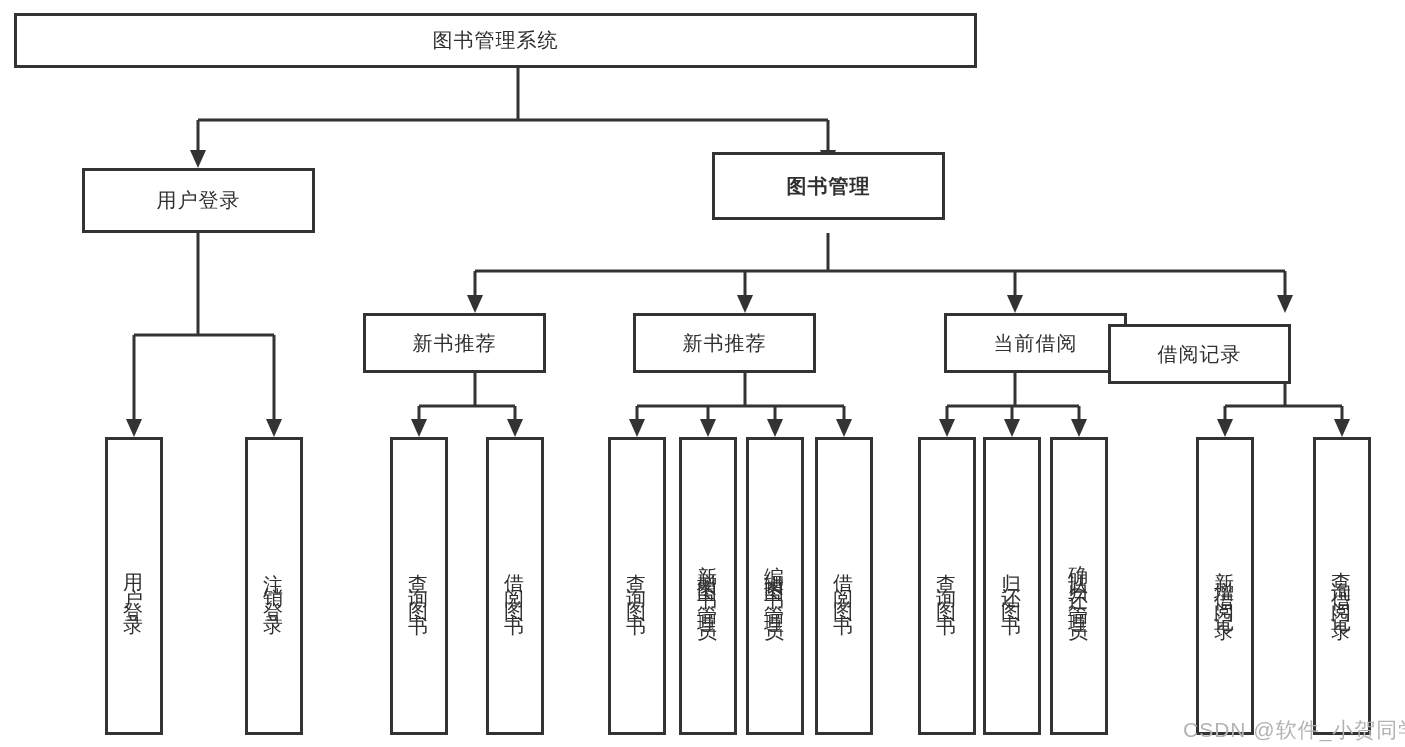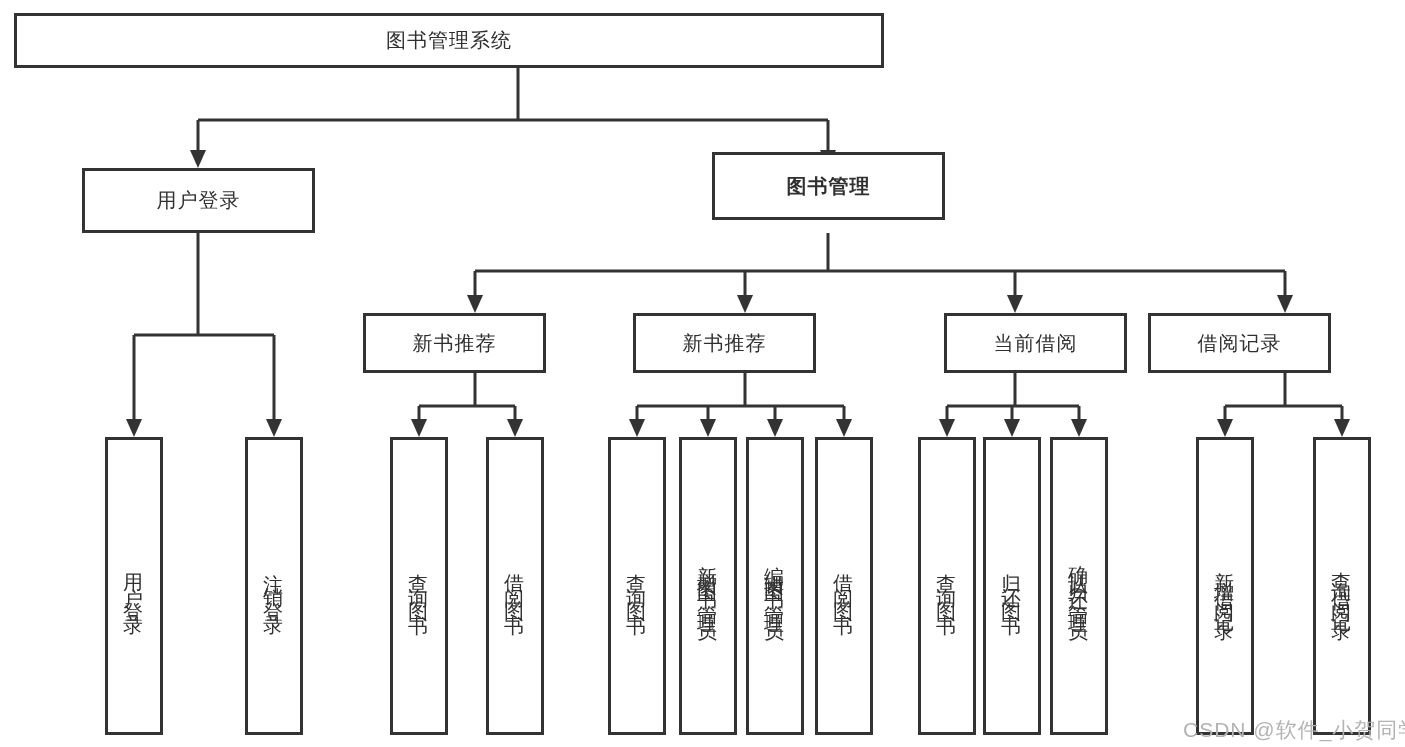--- a/index.html
+++ b/index.html
@@ -22,26 +22,26 @@
     box-sizing: border-box;
     background: #ffffff;
     border: 3px solid #333333;
     color: #2f2f2f;
     display: flex;
     align-items: center;
     justify-content: center;
     z-index: 2;
   }
   .h-box { font-size: 20px; letter-spacing: 1px; }
-  .root  { left: 14px;  top: 13px;  width: 870px; height: 55px; }
+  .root  { left: 14px;  top: 13px;  width: 963px; height: 55px; }
   .l2a   { left: 82px;  top: 168px; width: 233px;  height: 65px; }
   .l2b   { left: 712px; top: 152px; width: 233px;  height: 68px; font-weight: bold; }
   .l3    { top: 313px; width: 183px; height: 60px; }
   .l3a { left: 363px; }  .l3b { left: 633px; }
-  .l3c { left: 944px; align-items: center; }  .l3d { left: 1148px; }
+  .l3c { left: 944px; align-items: center; }  .l3d { left: 1108px; margin-top: 11px; }
   .v-box {
     top: 437px; width: 58px; height: 298px;
     writing-mode: vertical-rl;
     text-orientation: mixed;
     font-size: 20px;
     letter-spacing: 14px;
   }
   .v-box.mid   { letter-spacing: 10px; }
   .v-box.dense { letter-spacing: 8px; }
   .vA1 { left: 105px; }  .vA2 { left: 245px; }

